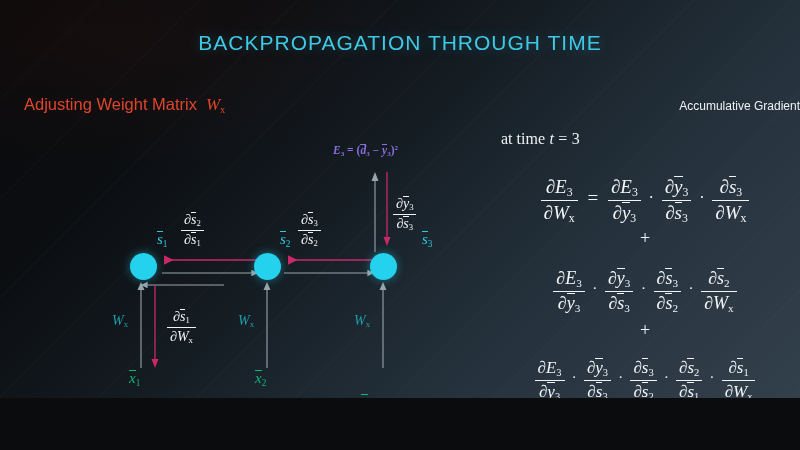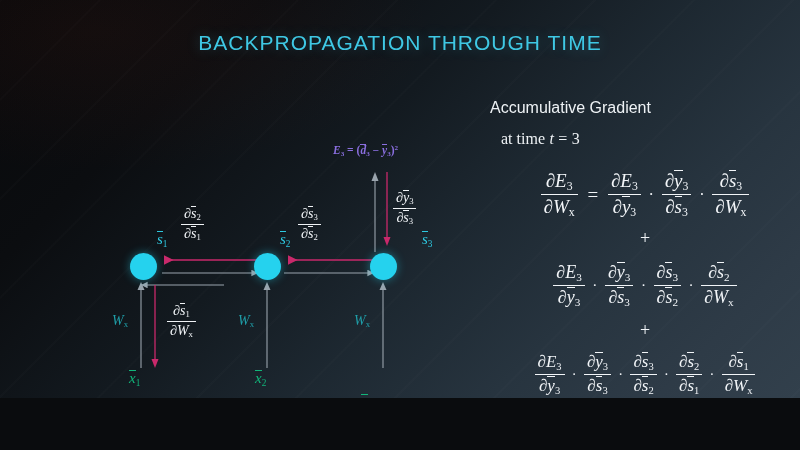--- a/index.html
+++ b/index.html
@@ -43,33 +43,33 @@
     color:#3fc8e4;font-size:21px;letter-spacing:1.0px;font-weight:400;
     text-shadow:0 0 14px rgba(63,200,228,0.30);
     z-index:5;
   }
 
   
   #adjust-line{left:24px;top:95px;color:#e0452c;font-size:16.5px;z-index:5;white-space:nowrap;}
   #consider-line{left:38px;top:129px;color:#e0285e;font-size:16.5px;z-index:5;white-space:nowrap;}
 
   
-  #accum-title{left:490px;top:99px;width:310px;text-align:left;color:#eef2f5;font-size:16px;z-index:5;}
+  #accum-title{left:490px;top:99px;width:310px;text-align:right;color:#eef2f5;font-size:12px;z-index:5;}
   #accum-time{left:501px;top:130px;width:310px;text-align:left;color:#eef2f5;font-size:16px;z-index:5;}
 
   
   .mathit{font-family:"Liberation Serif",serif;font-style:italic;}
   .mathrm{font-family:"Liberation Serif",serif;font-style:normal;}
   .ovr{ border-top:1px solid currentColor; padding-top:0px; display:inline-block; line-height:1.0;}
   sub{font-size:0.62em;font-style:normal;vertical-align:-0.28em;font-family:"Liberation Serif",serif;}
   sup{font-size:0.62em;font-style:normal;vertical-align:0.55em;font-family:"Liberation Serif",serif;}
 
   
   .frac{display:inline-block;vertical-align:middle;text-align:center;line-height:1.12;}
-  .frac .num{display:block;padding:0 3px 1px 3px;}
+  .frac .num{display:block;padding:0 3px 1px 3px;margin-top:6px;}
   .frac .den{display:block;border-top:1px solid currentColor;padding:1px 3px 0 3px;}
   .dot{display:inline-block;vertical-align:middle;padding:0 3px;font-size:0.85em;}
   .eq{display:inline-block;vertical-align:middle;padding:0 5px;}
 
   
   .eqrow{position:absolute;width:310px;left:490px;text-align:center;color:#f2f5f8;
          font-family:"Liberation Serif",serif;font-style:italic;z-index:5;}
   #eq1{top:170px;font-size:19px;}
   #plus1{top:228px;font-size:18px;font-style:normal;color:#f2f5f8;}
   #eq2{top:262px;font-size:18px;}
@@ -87,20 +87,24 @@
   .dlab{position:absolute;color:#f0f3f6;font-family:"Liberation Serif",serif;font-style:italic;font-size:14px;}
   #err-formula{position:absolute;color:#8b6fe0;font-family:"Liberation Serif",serif;font-style:italic;font-size:11.5px;}
 </style>
 </head>
 <body>
 
 <div id="slide">
 
   <div class="lay" id="title">BACKPROPAGATION THROUGH TIME</div>
 
+  <div class="lay" id="adjust-line">
+    <span>Adjusting Weight Matrix</span>
+    <span class="mathit" style="font-size:17px;">&nbsp;<span>W</span><sub>x</sub></span>
+  </div>
 
 
   <div class="lay" id="accum-title">Accumulative Gradient</div>
   <div class="lay" id="accum-time">
     <span class="mathrm">at time</span>
     <span class="mathit">t</span>
     <span class="mathrm">=</span>
     <span class="mathrm">3</span>
   </div>
 

